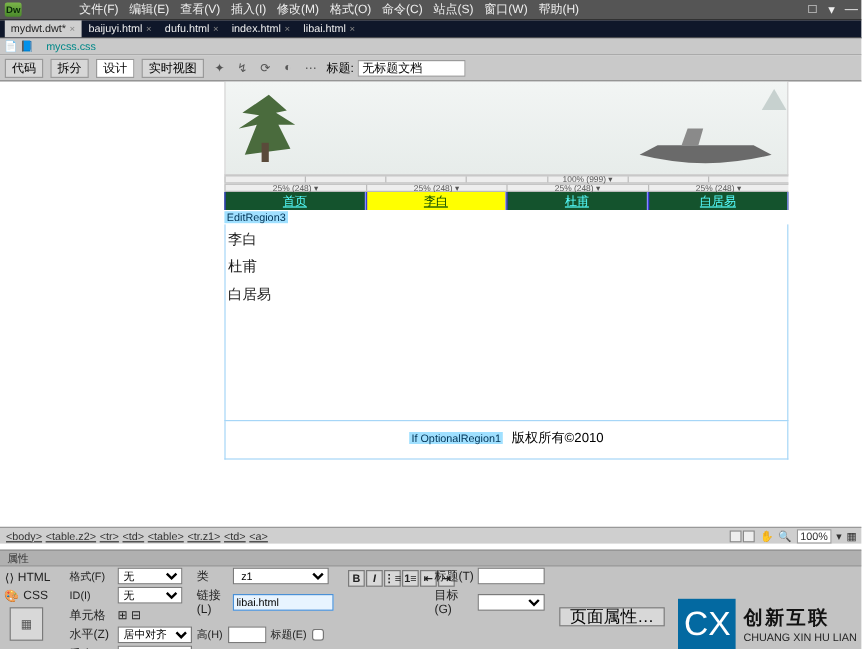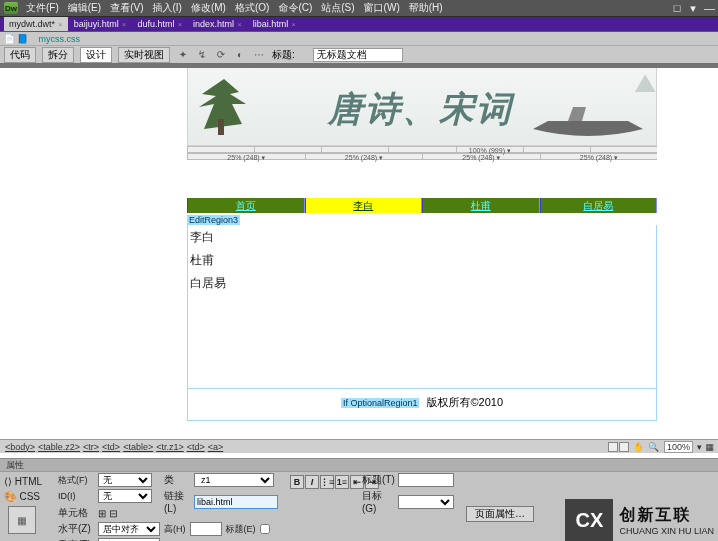--- a/index.html
+++ b/index.html
@@ -1,60 +1,60 @@
 <!DOCTYPE html>
 <html><head>
 <meta charset="utf-8">
 <style>
   * { box-sizing: border-box; margin: 0; padding: 0; }
   body { font-family: "SimSun", Arial, sans-serif; font-size: 11px; background: #fff; width: 718px; height: 541px; overflow: hidden; position: relative; }
 
   
-  .title-bar { display: flex; align-items: center; background: #555; color: #eee; height: 17px; padding: 0 4px; border-bottom: 1px solid #2a2a2a; }
+  .title-bar { display: flex; align-items: center; background: #555; color: #eee; height: 17px; padding: 0 4px; border-bottom: 1px solid #2a2a2a; gap: 40px; }
   .app-label { display: flex; align-items: center; gap: 2px; font-size: 9px; margin-right: 8px; }
   .dw-logo { width: 14px; height: 12px; background: linear-gradient(#7bb54a, #4a8a2a); border-radius: 2px; display: flex; align-items: center; justify-content: center; color: #0a2a0a; font-weight: bold; font-size: 8px; }
   .menus { display: flex; gap: 9px; font-size: 10px; }
   .menu-item { color: #eee; }
   .title-right { margin-left: auto; display: flex; gap: 6px; }
   .title-right span { width: 10px; text-align: center; }
 
   
-  .doc-tabs-row { display: flex; align-items: center; background: #4c1d95; height: 15px; padding-left: 4px; gap: 1px; border-bottom: 1px solid #5a5a5a; font-size: 9px; }
+  .doc-tabs-row { display: flex; align-items: center; background: #0f172a; height: 15px; padding-left: 4px; gap: 1px; border-bottom: 1px solid #5a5a5a; font-size: 9px; }
   .doc-tab { display: flex; align-items: center; gap: 3px; padding: 0 5px; height: 14px; color: #eee; }
   .doc-tab.active { background: #cfcfcf; color: #222; }
   .doc-tab .x { font-size: 8px; color: #888; }
 
   
   .linked-bar { display: flex; align-items: center; background: #c9c9c9; height: 14px; padding-left: 4px; font-size: 9px; border-bottom: 1px solid #aaa; }
   .linked-bar .icons { display: flex; gap: 2px; }
   .linked-bar .file { margin-left: 10px; color: #088; }
 
   
-  .toolbar { display: flex; align-items: center; background: #c9c9c9; height: 22px; padding: 0 4px; gap: 6px; font-size: 10px; border-bottom: 5px solid #737373; }
+  .toolbar { display: flex; align-items: center; background: #c9c9c9; height: 22px; padding: 0 4px; gap: 6px; font-size: 10px; border-bottom: 1px solid #737373; }
   .tool-btn { border: 1px solid #9a9a9a; background: #d7d7d7; padding: 1px 5px; font-size: 10px; height: 16px; display: flex; align-items: center; }
   .tool-btn.active { background: #fff; }
   .tb-icons { display: flex; gap: 5px; color: #555; }
   .tb-icons span { width: 14px; text-align: center; }
-  .title-field { display: flex; align-items: center; gap: 18px; }
+  .title-field { display: flex; align-items: center; gap: 3px; }
   .title-field input { width: 90px; height: 14px; font-size: 10px; border: 1px solid #9a9a9a; padding: 0 3px; }
 
   
   .workspace { position: relative; background: #fff; height: 368px; overflow: hidden; }
   .canvas { position: absolute; left: 5px; top: 0; width: 700px; }
   .banner-wrap { position: relative; width: 688px; margin-left: 0; }
   .banner { width: 470px; height: 78px; margin: 0 0 0 182px; position: relative; background: linear-gradient(#f2f5f4, #e7ecea); border: 1px solid #d1d1d1; border-top: none; overflow: hidden; }
   .banner .tree { position:absolute; left:6px; top:6px; width:80px; height:62px; color:#3d5a3d; }
   .banner .tree svg { width:100%; height:100%; }
   .banner h1 { position:absolute; left:140px; top:18px; font-family: "KaiTi","STKaiti",serif; font-size: 35px; font-style: italic; color:#5b7d77; letter-spacing:2px; }
   .banner .boat { position:absolute; right:8px; bottom:4px; width:120px; height:40px; }
   .banner .boat svg { width:100%; height:100%; }
   .banner .mountain { position:absolute; right:0; top:0; font-size:26px; color:#c7d1cf; }
   .ruler { height: 7px; background: #eee; border-top: 1px solid #bbb; border-bottom: 1px solid #bbb; font-size: 7px; color: #555; display:flex; }
   .ruler div { flex:1; text-align:center; line-height:7px; border-left:1px solid #bbb; }
-  .nav-row { display:flex; width:470px; margin-left:182px; height:15px; background:#4d7c0f;margin-top:38px; }
+  .nav-row { display:flex; width:470px; margin-left:182px; height:15px; background:#14532d; }
   .nav-cell { flex:1; border-left:1px solid #3a3adb; border-right:1px solid #8a8aff; display:flex; align-items:center; justify-content:center; font-size:10px; color:#55ffff; text-decoration:underline; }
   .nav-cell.sel { background:#ffff00; color:#004400; }
   .edit-label { background:#a0e0ff; display:inline-block; font-size:9px; padding:0 2px; color:#003355; margin-left:182px; }
   .edit-box { border:1px solid #a6d6f7; border-top:none; width:470px; margin-left:182px; min-height:164px; padding:4px 2px; position:relative; }
   .edit-box p { font-size:12px; color:#222; margin-bottom:6px; }
   .footer-area { width:470px; margin-left:182px; text-align:center; font-size:11px; padding:6px 0 10px; border:1px solid #a6d6f7; border-top:none; background:#fff; }
   .footer-area .opt { background:#a0e0ff; color:#003355; font-size:9px; padding:0 2px; }
   .footer-area .copy { margin-left:4px; }
 
   
@@ -84,27 +84,27 @@
   .bi { position:absolute; left:290px; top:3px; display:flex; gap:1px; }
   .bi span { width:14px; height:14px; border:1px solid #7a7a7a; background:#d8d8d8; display:flex; align-items:center; justify-content:center; font-size:9px; font-weight:bold; }
   .labelcol { position:absolute; left:362px; top:1px; display:grid; grid-template-columns:34px 60px; gap:2px 2px; align-items:center;}
   .labelcol input, .labelcol select { width:56px; height:14px; font-size:9px; border:1px solid #7a7a7a; background:#fff;}
   .row3 { position:absolute; left:164px; top:34px; display:flex; align-items:center; gap:4px;}
   .row3 input.n { width:32px; height:14px; font-size:9px; border:1px solid #7a7a7a; background:#fff;}
   .row3 .pct { width:30px; height:14px; font-size:9px; border:1px solid #7a7a7a; background:#fff;}
   .row3 label { font-size:9px; }
   .row3 .chk { width:10px; height:10px; }
   .row3 .cbox { width:16px; height:14px; border:1px solid #7a7a7a; background:#fff; margin-left:2px;}
-  .pagebtn { position:absolute; left:466px; top:34px; height:16px; border:1px solid #7a7a7a; background:#d8d8d8; font-size:10px; padding:0 8px; display:flex; align-items:center;}
+  .pagebtn { position:absolute; left:466px; top:34px; height:16px; border:1px solid #7a7a7a; background:#d8d8d8; font-size:14px; padding:0 8px; display:flex; align-items:center;}
   .row4 { position:absolute; left:164px; top:50px; display:flex; align-items:center; gap:4px;}
   .row4 input.n { width:32px; height:14px; font-size:9px; border:1px solid #7a7a7a; background:#fff;}
   .row4 label { font-size:9px; }
   .row4 .chk { width:10px; height:10px;}
   .logo-cx { position:absolute; right:4px; bottom:6px; display:flex; align-items:center; gap:6px;}
-  .logo-cx .badge { width:48px; height:42px; background:#404040; color:#fff; display:flex; align-items:center; justify-content:center; font-size:20px; font-weight:bold;}
+  .logo-cx .badge { width:48px; height:42px; background:#0369a1; color:#fff; display:flex; align-items:center; justify-content:center; font-size:28px; font-weight:normal;}
   .logo-cx .txt { display:flex; flex-direction:column; font-size:9px; color:#222; }
   .logo-cx .cn { font-size:16px; font-weight:bold; letter-spacing:2px; color:#111;}
 </style>
 </head>
 <body>
 
 <div class="title-bar">
   <div class="app-label">
     <div class="dw-logo">Dw</div>
   </div>
@@ -177,21 +177,20 @@
 </div>
 
 <div class="workspace">
   <div class="canvas">
     <div class="banner-wrap">
       <div class="banner">
         <div class="tree"><svg viewBox="0 0 80 62">
               <path d="M10 55 L20 30 L5 33 L22 22 L8 20 L30 5 L45 18 L36 20 L52 30 L38 30 L48 50 Z" fill="#4a6b3d"></path>
               <rect x="24" y="45" width="6" height="16" fill="#5a4a3a"></rect>
             </svg></div>
-        <h1>唐诗、宋词</h1>
         <div class="mountain">⛰</div>
         <div class="boat"><svg viewBox="0 0 120 40">
               <path d="M5 28 Q60 42 115 28 L100 20 L20 20 Z" fill="#6a6a6a"></path>
               <path d="M40 20 L45 6 L58 6 L54 20 Z" fill="#8a8a8a"></path>
             </svg></div>
       </div>
       <div class="ruler" style="width:470px; margin-left:182px;">
         <div></div>
           <div></div>
           <div></div>

